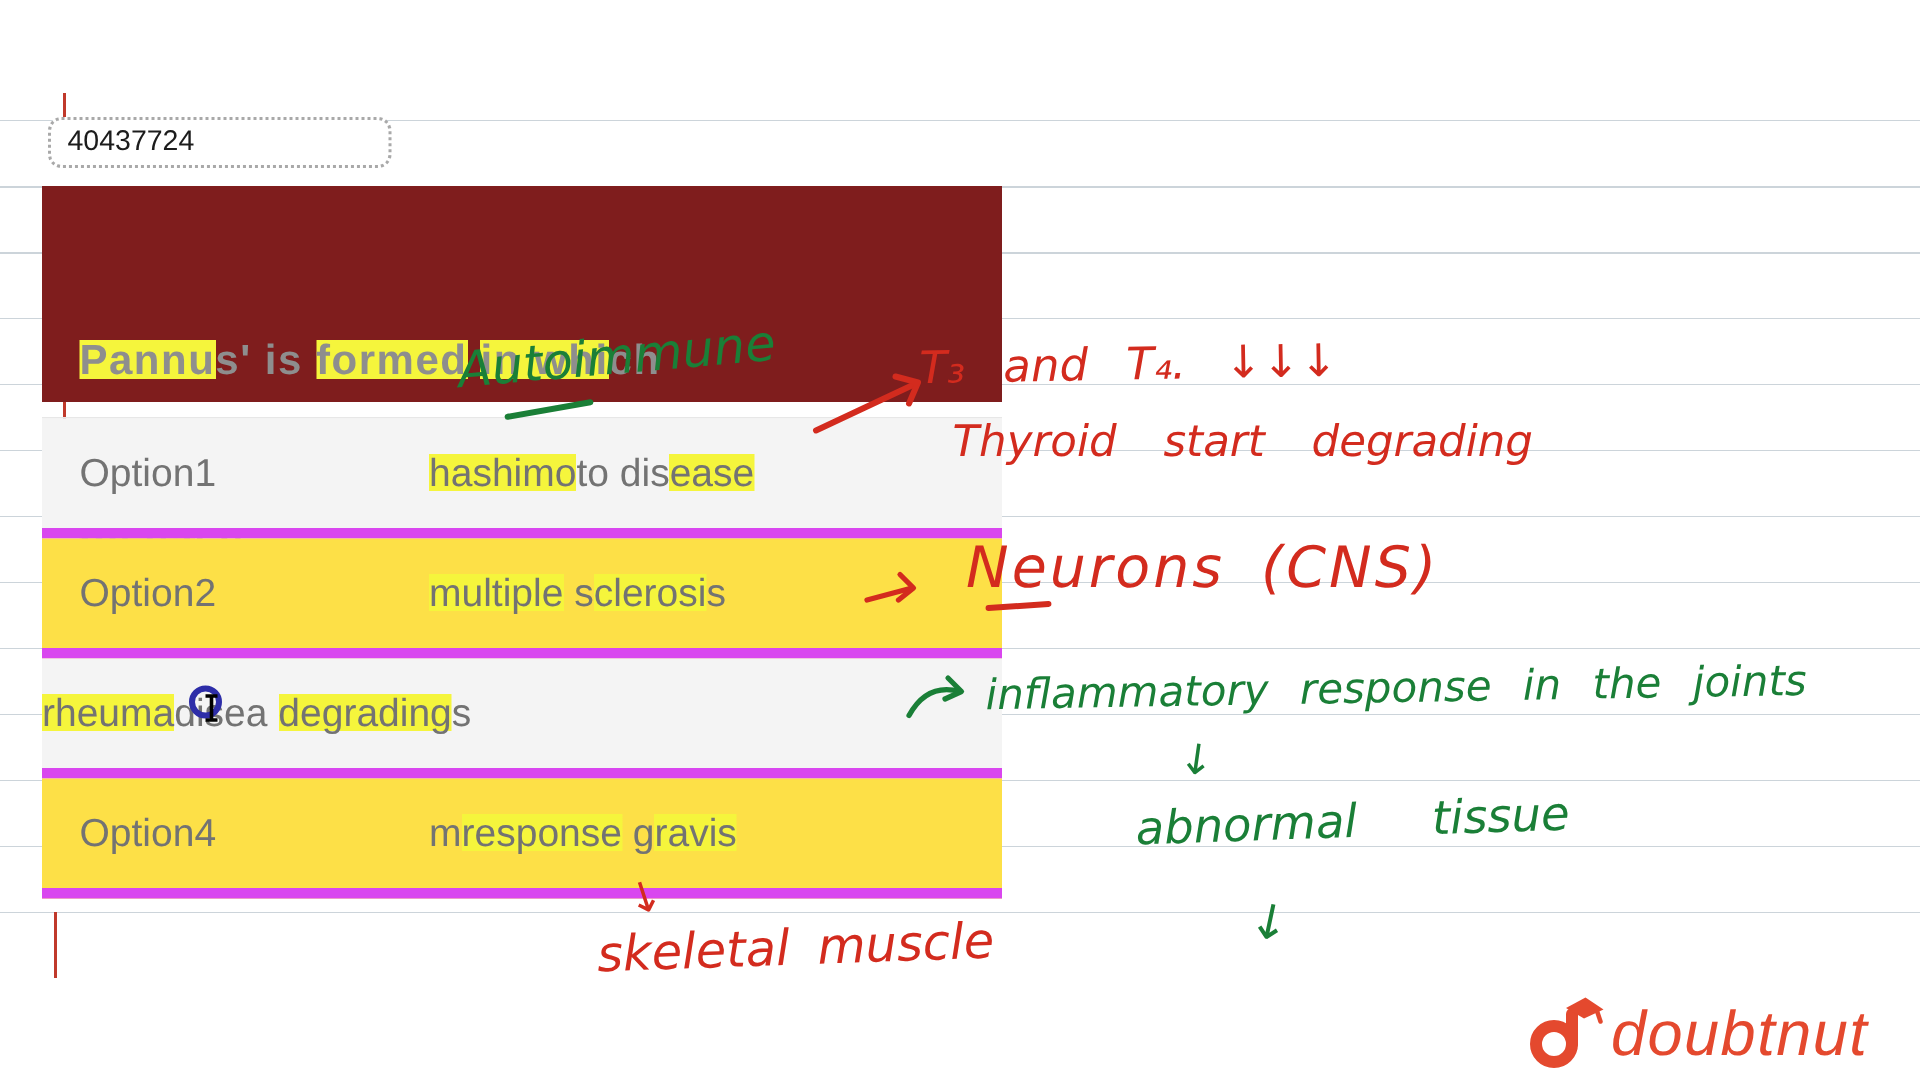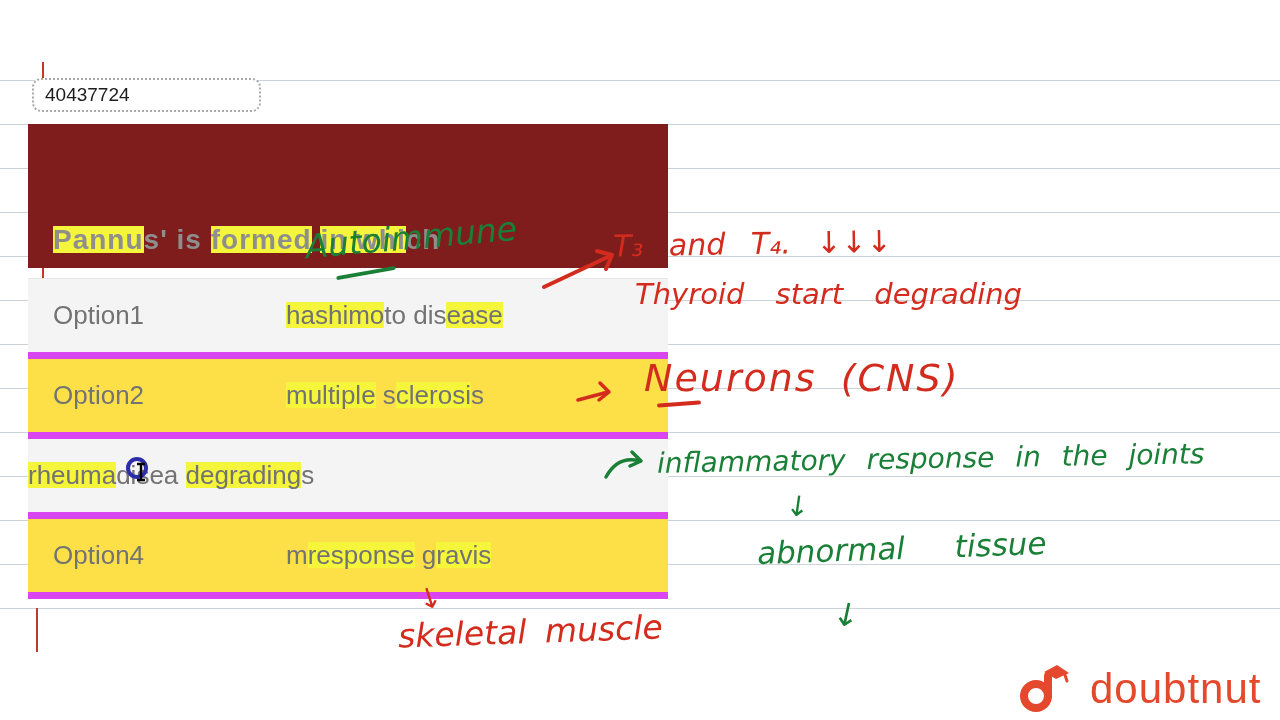--- a/index.html
+++ b/index.html
@@ -37,21 +37,21 @@
   .cursor-beam { position:absolute; left:9px; top:5px; }
 
   
   .ink { position:absolute; z-index:3; font-family:"DejaVu Sans", sans-serif; font-style:italic; white-space:pre; }
   .green { color:#1a7f37; }
   .red { color:#d32b1e; }
   .stroke { position:absolute; z-index:3; border-radius:2px; }
   .arrow-svg { position:absolute; z-index:3; }
 
   
-  .logo { position:absolute; left:1016px; top:662px; display:flex; align-items:center; gap:20px; z-index:2; }
+  .logo { position:absolute; left:1016px; top:662px; display:flex; align-items:center; gap:4px; z-index:2;font-style:italic; }
   .logo-text { font-size:42px; color:#e4492e; letter-spacing:1px; }
 </style>
 </head>
 <body>
 
 <div class="canvas">
 
   <div class="ruled-lines"></div>
   <div class="margin-seg" style="left:42px; top:62px; height:16px;"></div>
   <div class="margin-seg" style="left:42px; top:256px; height:23px;"></div>

